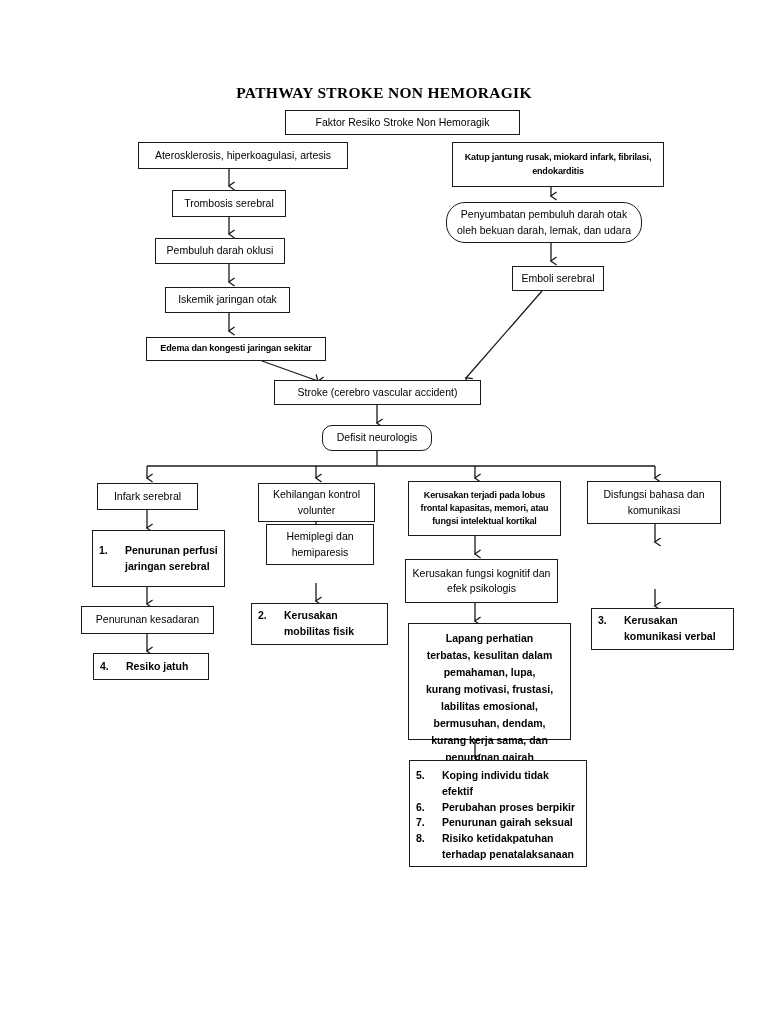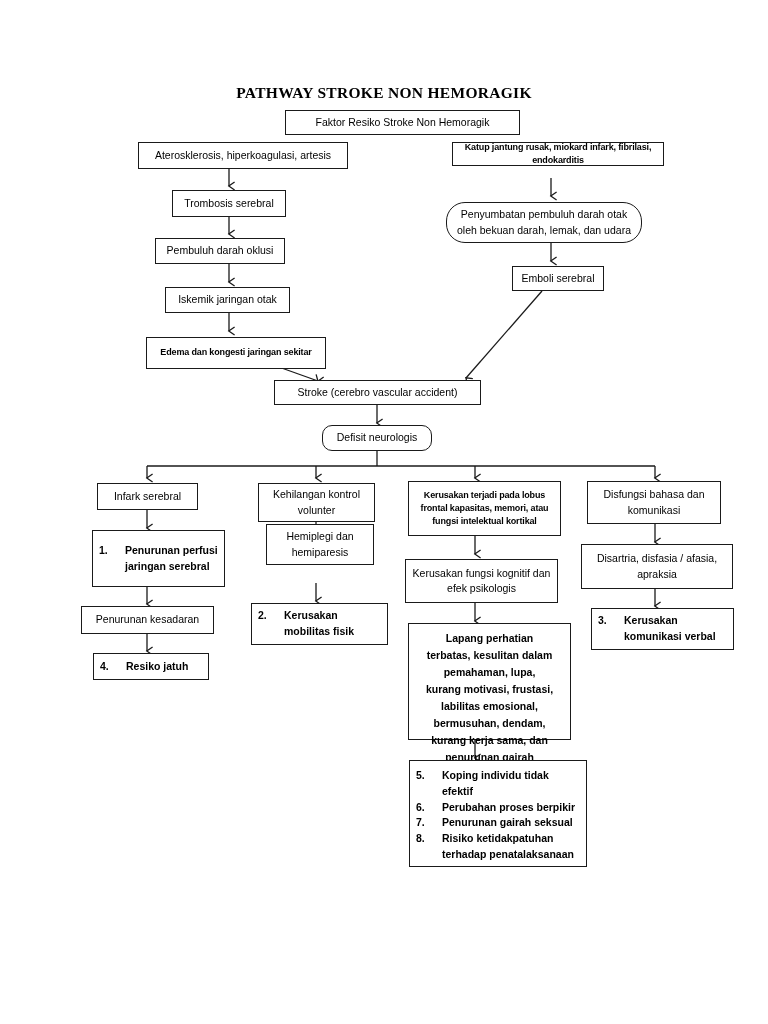--- a/index.html
+++ b/index.html
@@ -130,23 +130,23 @@
   <div class="box" style="left:285px;top:110px;width:235px;height:25px;">Faktor Resiko Stroke Non Hemoragik</div>
 
   <div class="box" style="left:138px;top:142px;width:210px;height:27px;">Aterosklerosis, hiperkoagulasi, artesis</div>
 
   <div class="box" style="left:172px;top:190px;width:114px;height:27px;">Trombosis serebral</div>
 
   <div class="box" style="left:165px;top:287px;width:125px;height:26px;">Iskemik jaringan otak</div>
 
   <div class="box" style="left:155px;top:238px;width:130px;height:26px;">Pembuluh darah oklusi</div>
 
-  <div class="box tight" style="left:146px;top:337px;width:180px;height:32px;">Edema dan kongesti jaringan sekitar</div>
-
-  <div class="box tight" style="left:452px;top:142px;width:212px;height:24px;">Katup jantung rusak, miokard infark, fibrilasi, endokarditis</div>
+  <div class="box tight" style="left:146px;top:337px;width:180px;height:24px;">Edema dan kongesti jaringan sekitar</div>
+
+  <div class="box tight" style="left:452px;top:142px;width:212px;height:45px;">Katup jantung rusak, miokard infark, fibrilasi, endokarditis</div>
 
   <div class="box" style="left:446px;top:202px;width:196px;height:41px;border-radius:19px;">Penyumbatan pembuluh darah otak oleh bekuan darah, lemak, dan udara</div>
 
   <div class="box" style="left:512px;top:266px;width:92px;height:25px;">Emboli serebral</div>
 
   <div class="box" style="left:274px;top:380px;width:207px;height:25px;">Stroke (cerebro vascular accident)</div>
 
   <div class="box" style="left:322px;top:425px;width:110px;height:26px;border-radius:10px;">Defisit neurologis</div>
 
   <div class="box" style="left:97px;top:483px;width:101px;height:27px;">Infark serebral</div>
@@ -185,21 +185,20 @@
   </div>
 
   <div class="box tight" style="left:408px;top:481px;width:153px;height:55px;">Kerusakan terjadi pada lobus frontal kapasitas, memori, atau fungsi intelektual kortikal</div>
 
   <div class="box" style="left:405px;top:559px;width:153px;height:44px;">Kerusakan fungsi kognitif dan efek psikologis</div>
 
   <div class="parabox" style="left:408px;top:623px;width:163px;height:117px;">Lapang perhatian terbatas, kesulitan dalam pemahaman, lupa, kurang motivasi, frustasi, labilitas emosional, bermusuhan, dendam, kurang kerja sama, dan penurunan gairah seksual</div>
 
   <div class="box" style="left:587px;top:481px;width:134px;height:43px;">Disfungsi bahasa dan komunikasi</div>
 
-  <div class="box" style="left:581px;top:544px;width:152px;height:45px;">Disartria, disfasia / afasia, apraksia</div>
 
   <div class="numbox" style="left:591px;top:608px;width:143px;height:42px;">
     <ol>
       <li>
         <span class="n">3.</span>
         <span class="t">Kerusakan komunikasi verbal</span>
       </li>
     </ol>
   </div>
 

